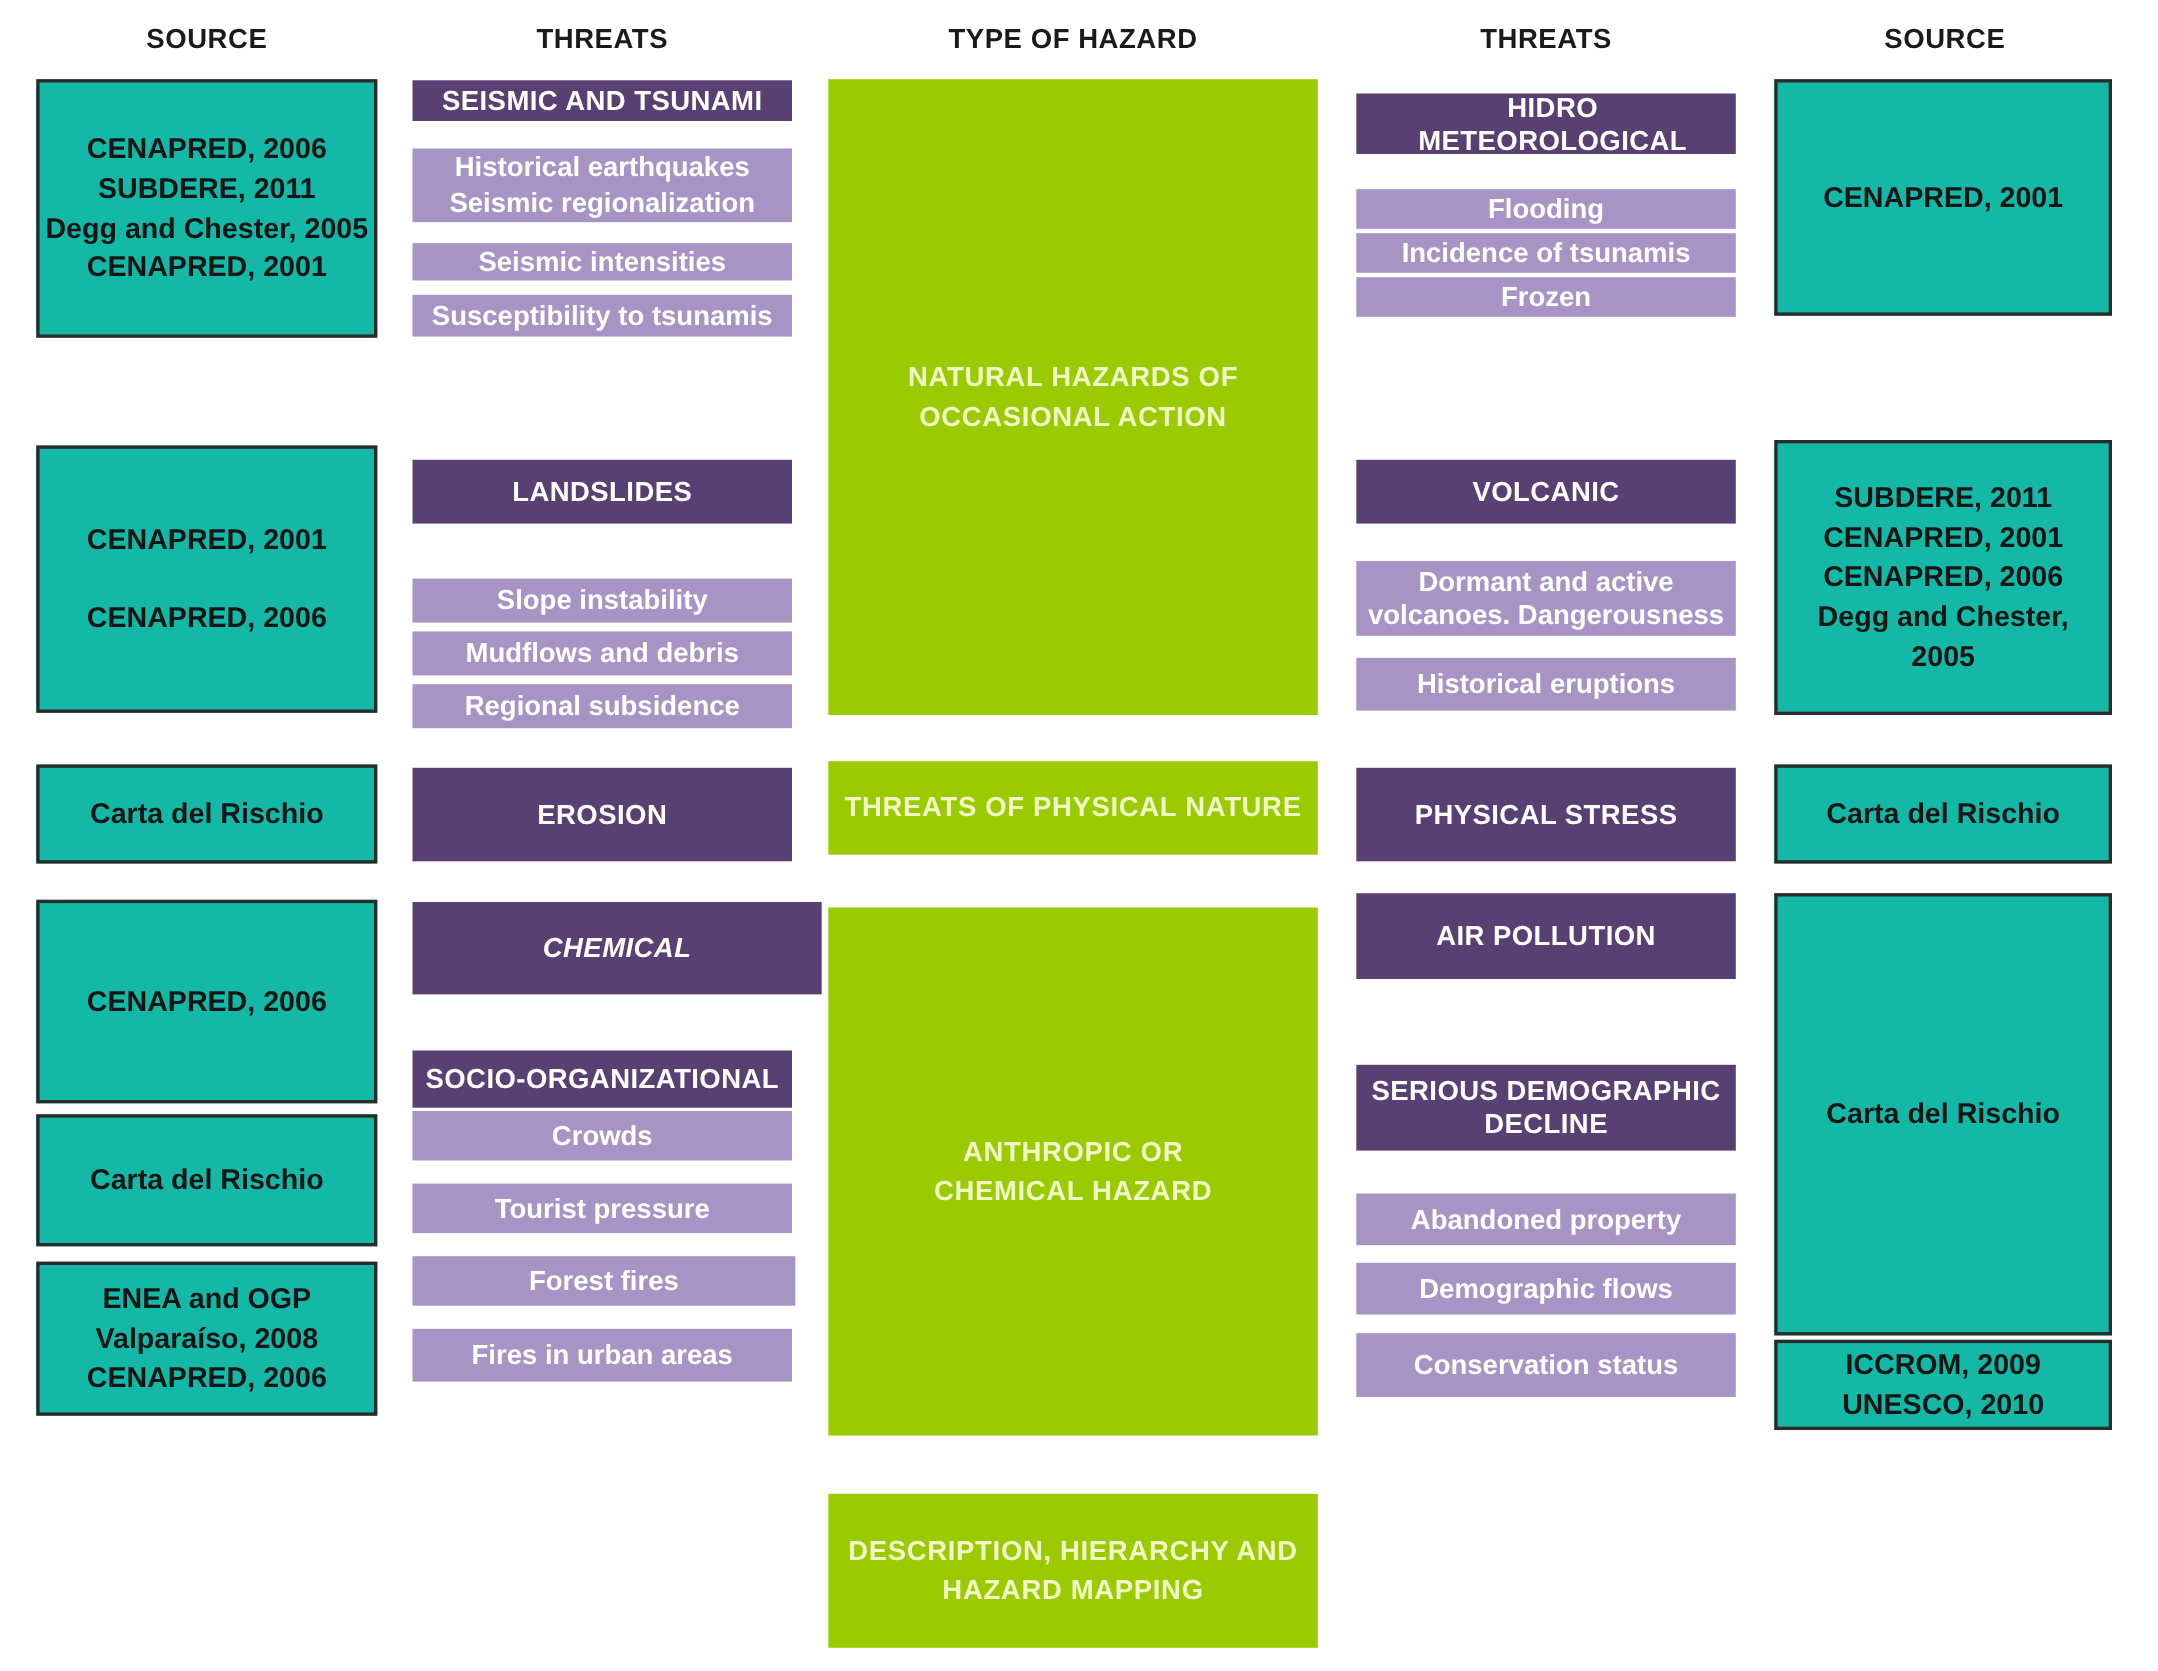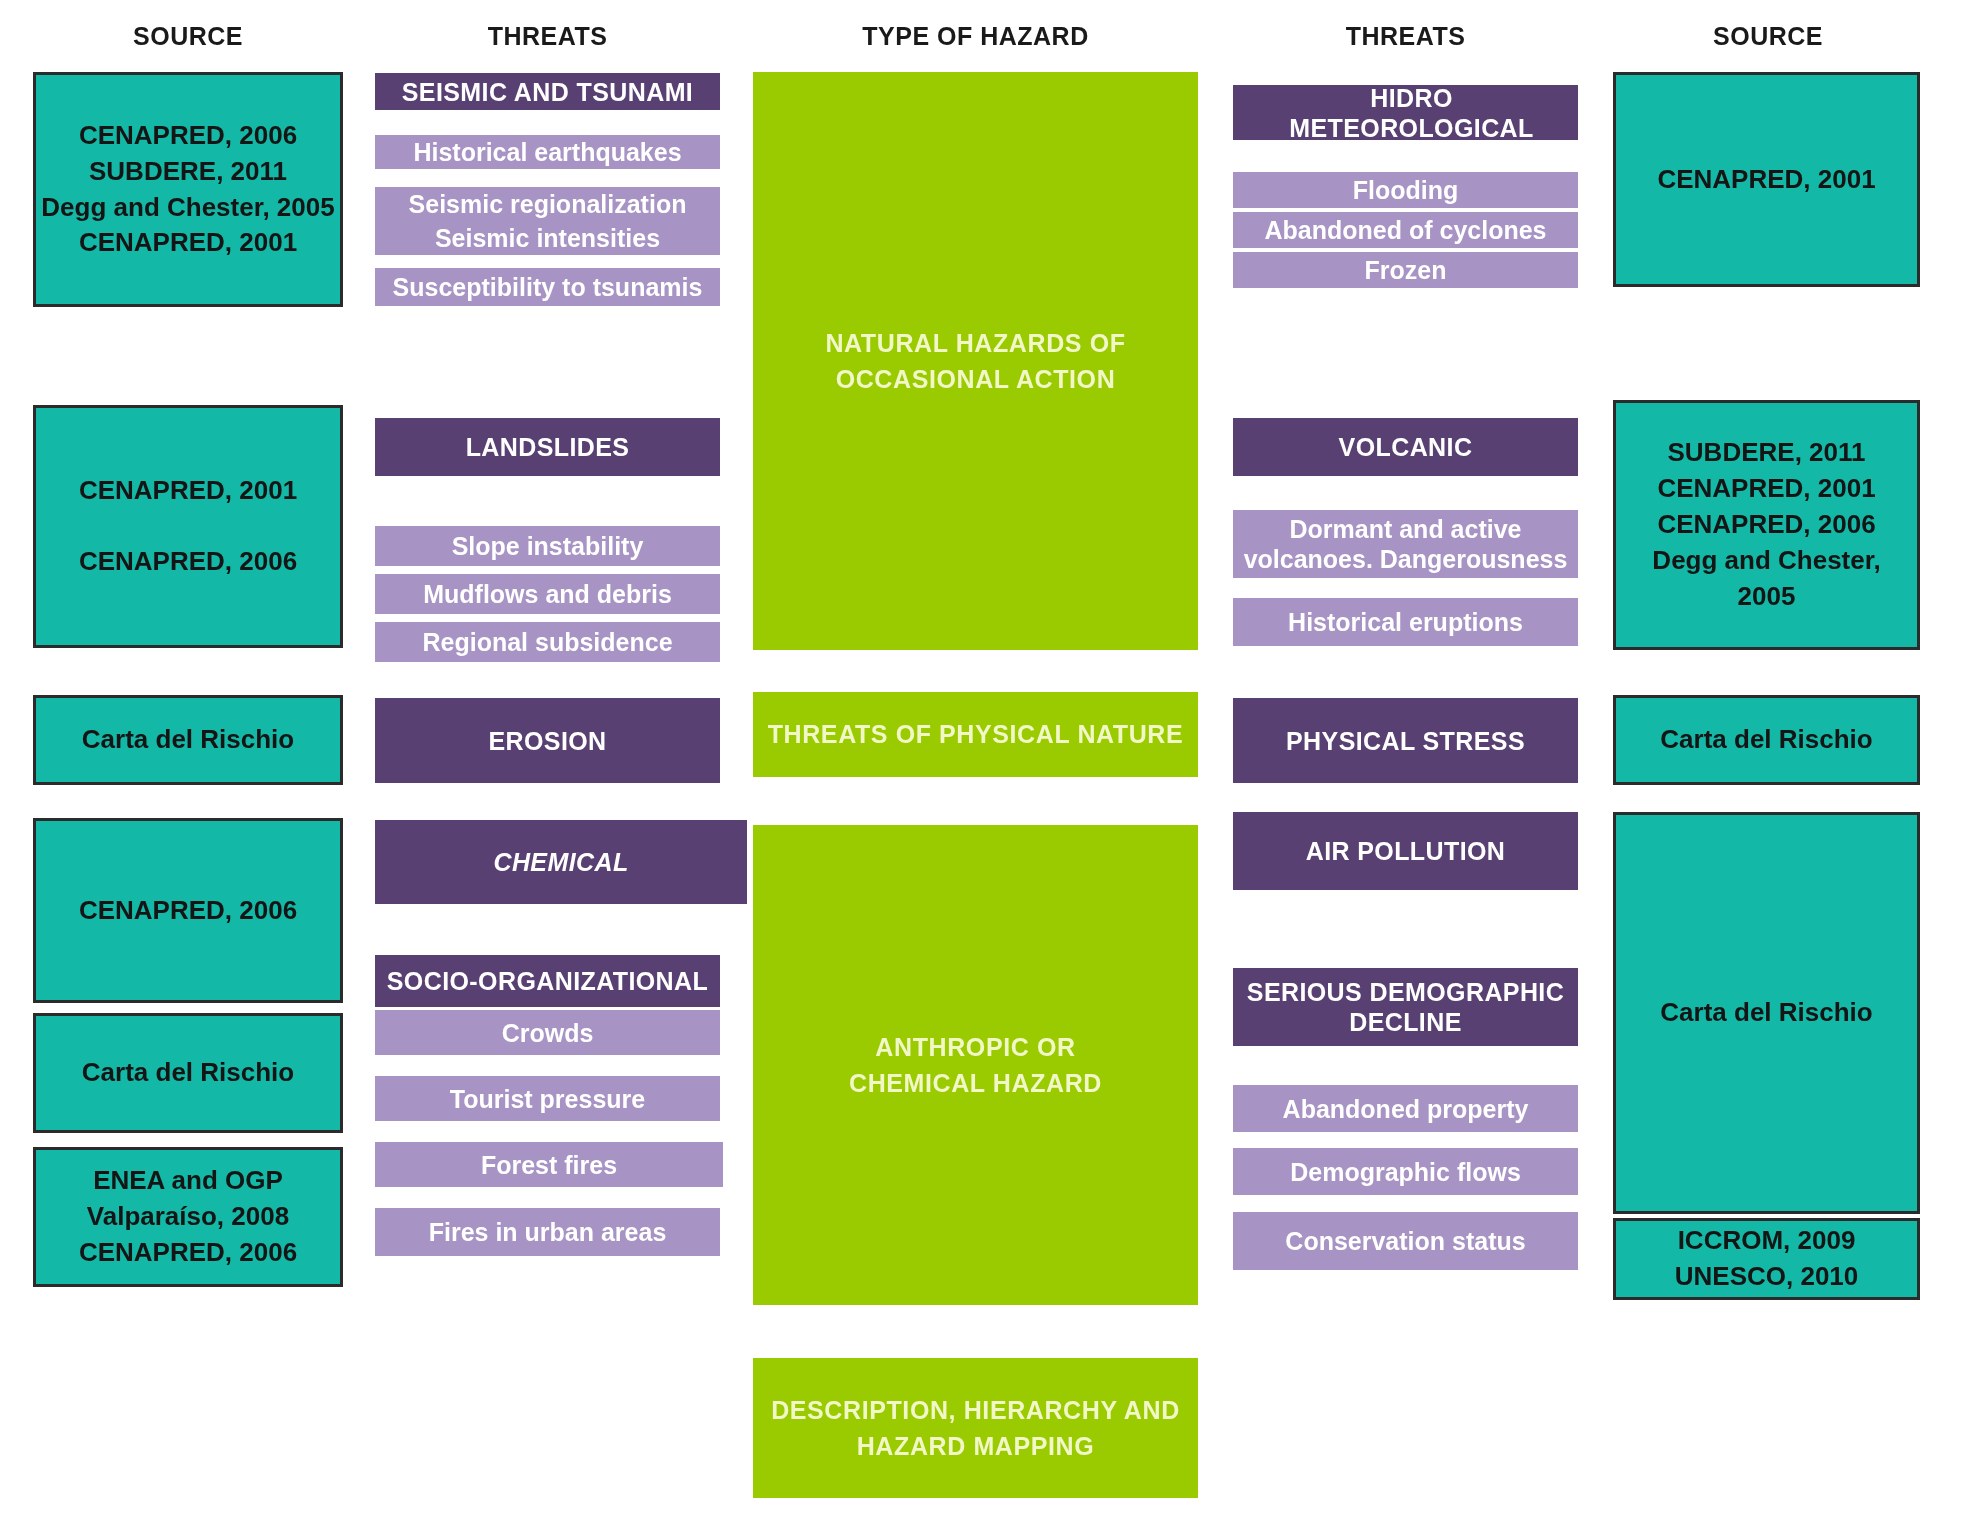--- a/index.html
+++ b/index.html
@@ -57,21 +57,21 @@
   <div class="srcbox" style="left:33px;top:1147px;width:310px;height:140px;">
     <div class="txt pre">ENEA and OGP<br>Valparaíso, 2008<br>CENAPRED, 2006</div>
   </div>
 
   <div class="bar dark" style="left:375px;top:73px;width:345px;height:37px;">
     <div class="txt pre">SEISMIC  AND TSUNAMI</div>
   </div>
   <div class="bar light" style="left:375px;top:135px;width:345px;height:34px;">
     <div class="txt pre">Historical earthquakes</div>
   </div>
-  <div class="bar light" style="left:375px;top:187px;width:345px;height:34px;">
+  <div class="bar light" style="left:375px;top:168px;width:345px;height:34px;">
     <div class="txt pre">Seismic regionalization</div>
   </div>
   <div class="bar light" style="left:375px;top:221px;width:345px;height:34px;">
     <div class="txt pre">Seismic intensities</div>
   </div>
   <div class="bar light" style="left:375px;top:268px;width:345px;height:38px;">
     <div class="txt pre">Susceptibility to tsunamis</div>
   </div>
 
   <div class="bar dark" style="left:375px;top:418px;width:345px;height:58px;">
@@ -123,21 +123,21 @@
     <div class="txt pre">DESCRIPTION,  HIERARCHY AND<br>HAZARD MAPPING</div>
   </div>
 
   <div class="bar dark" style="left:1233px;top:85px;width:345px;height:55px;padding-left:12px;">
     <div class="txt pre">HIDRO METEOROLOGICAL</div>
   </div>
   <div class="bar light" style="left:1233px;top:172px;width:345px;height:36px;">
     <div class="txt pre">Flooding</div>
   </div>
   <div class="bar light" style="left:1233px;top:212px;width:345px;height:36px;">
-    <div class="txt pre">Abandoned of cyclones</div>
+    <div class="txt pre">Incidence of tsunamis</div>
   </div>
   <div class="bar light" style="left:1233px;top:252px;width:345px;height:36px;">
     <div class="txt pre">Frozen</div>
   </div>
 
   <div class="bar dark" style="left:1233px;top:418px;width:345px;height:58px;">
     <div class="txt pre">VOLCANIC</div>
   </div>
   <div class="bar light" style="left:1233px;top:510px;width:345px;height:68px;">
     <div class="txt pre">Dormant and active<br>volcanoes. Dangerousness</div>

